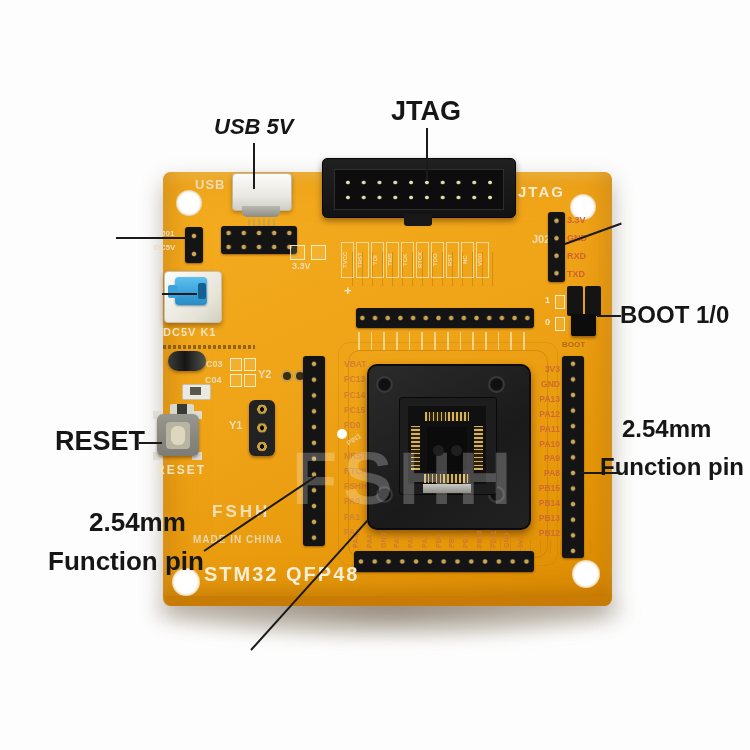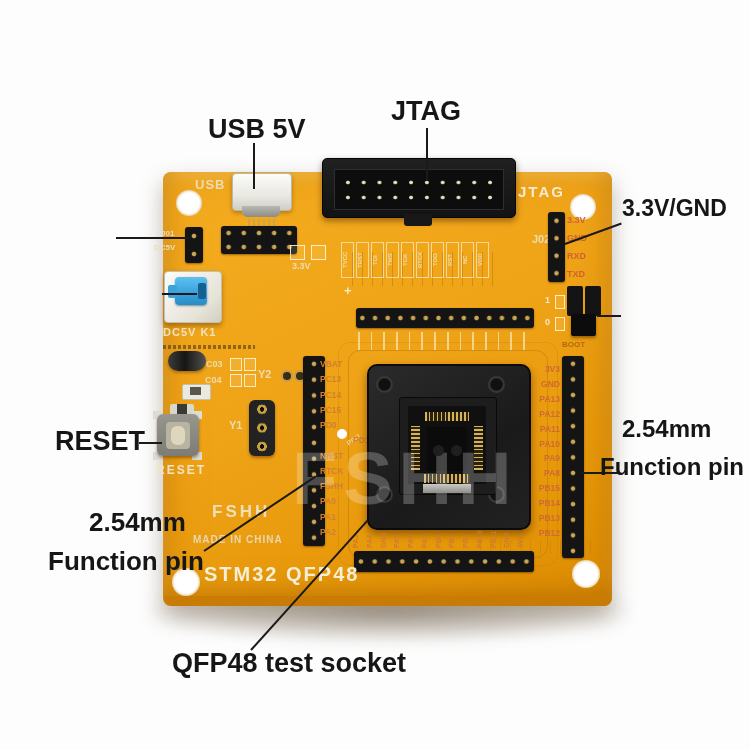--- a/index.html
+++ b/index.html
@@ -160,21 +160,21 @@
   <div class="abs" style="left:166px;top:422px;width:24px;height:27px;z-index:6;border-radius:4px;background:#b8b4a2;"></div>
   <div class="abs" style="left:171px;top:426px;width:14px;height:19px;z-index:7;border-radius:6px;background:#ded7bd;"></div>
   <div class="silk" style="left:156px;top:463px;font-size:12px;letter-spacing:2px;color:#f0e4c4;">RESET</div>
 
   <div class="silk" style="left:229px;top:419px;font-size:11px;color:#ecdcb4;">Y1</div>
   <div class="abs" style="left:249px;top:400px;width:26px;height:56px;z-index:4;border-radius:6px;background:#161616;
               background-image:radial-gradient(circle 6px at 50% 50%,#0e0e0e 0 2.2px,#c9a23f 2.3px 4.6px,#222222 5px);
               background-size:100% 18.6px;box-shadow:0 2px 3px rgba(80,40,0,.45);"></div>
 
   <div class="strip v" style="left:303px;top:356px;width:22px;height:190px;background-size:100% 15.8px;"></div>
-  <div class="pincol" style="left:320px;top:359px;width:36px;height:178px;">
+  <div class="pincol" style="left:344px;top:359px;width:36px;height:178px;">
       <i style="color:#cf8030;">VBAT</i>
       <i style="color:#cf8030;">PC13</i>
       <i style="color:#cf8030;">PC14</i>
       <i style="color:#cf8030;">PC15</i>
       <i style="color:#cf8030;">PD0</i>
       <i style="color:#cf8030;margin-left:33px;">PD1</i>
       <i style="color:#cf8030;">NRST</i>
       <i style="color:#cf8030;">RTCK</i>
       <i style="color:#cf8030;">FSHH</i>
       <i style="color:#cf8030;">PA0</i>
@@ -253,23 +253,22 @@
   <div class="aline" style="left:426px;top:128px;width:2px;height:53px;"></div>
   <div class="aline" style="left:116px;top:237px;width:74px;height:2px;"></div>
   <div class="aline" style="left:162px;top:293px;width:35px;height:2px;"></div>
   <div class="aline" style="left:139px;top:442px;width:23px;height:2px;"></div>
   <div class="aline" style="left:565px;top:243px;width:60px;height:2px;transform:rotate(-20deg);"></div>
   <div class="aline" style="left:597px;top:315px;width:24px;height:2px;"></div>
   <div class="aline" style="left:580px;top:472px;width:40px;height:2px;"></div>
   <div class="aline" style="left:204px;top:550px;width:134px;height:2px;transform:rotate(-33.7deg);"></div>
   <div class="aline" style="left:251px;top:649px;width:175px;height:2px;transform:rotate(-48deg);"></div>
 
-  <div class="lab" style="left:208px;top:114px;font-size:27px;">USB 5V</div>
+  <div class="lab" style="left:214px;top:114px;font-size:22px;font-style:italic;">USB 5V</div>
   <div class="lab" style="left:391px;top:96px;font-size:27px;">JTAG</div>
-  <div class="lab" style="left:622px;top:195px;font-size:23px;">3.3V/GND</div>
+  <div class="lab" style="left:620px;top:301px;font-size:24px;">BOOT 1/0</div>
   <div class="lab" style="left:55px;top:426px;font-size:27px;">RESET</div>
   <div class="lab" style="left:622px;top:415px;font-size:24px;">2.54mm</div>
   <div class="lab" style="left:600px;top:453px;font-size:24px;">Function pin</div>
   <div class="lab" style="left:89px;top:507px;font-size:26px;">2.54mm</div>
   <div class="lab" style="left:48px;top:546px;font-size:26px;">Function pin</div>
-  <div class="lab" style="left:172px;top:648px;font-size:27px;">QFP48 test socket</div>
 
 </div>
 
 </body></html>

